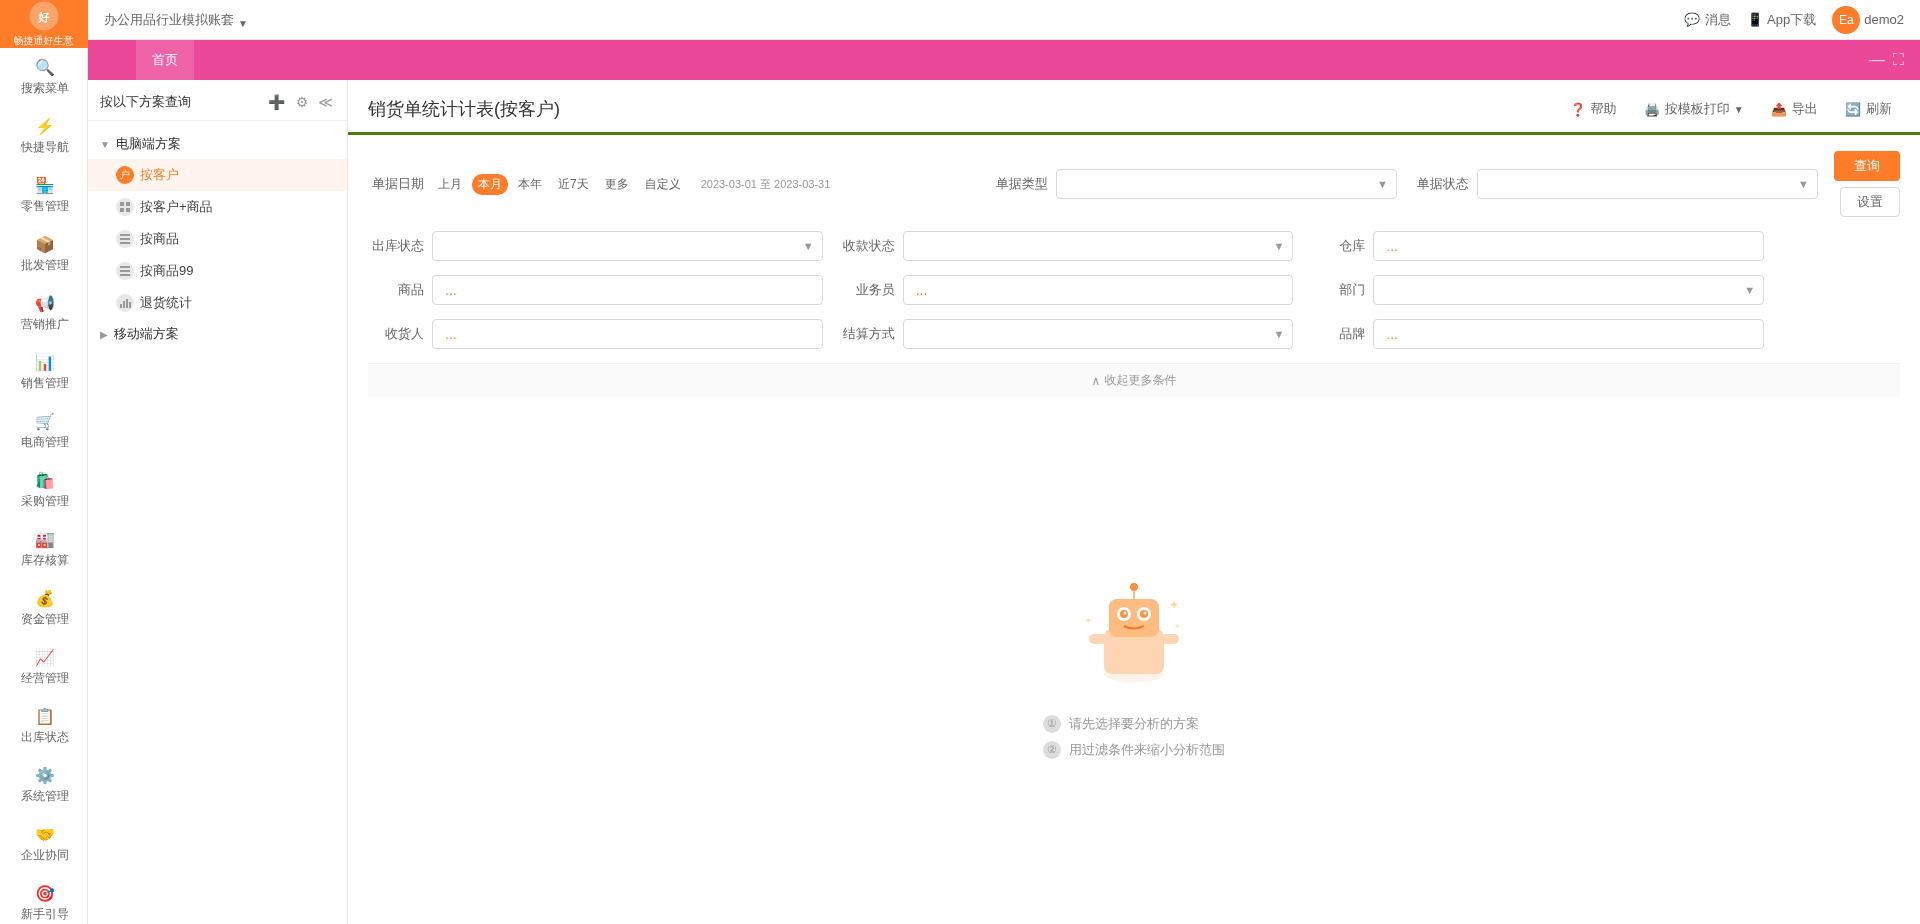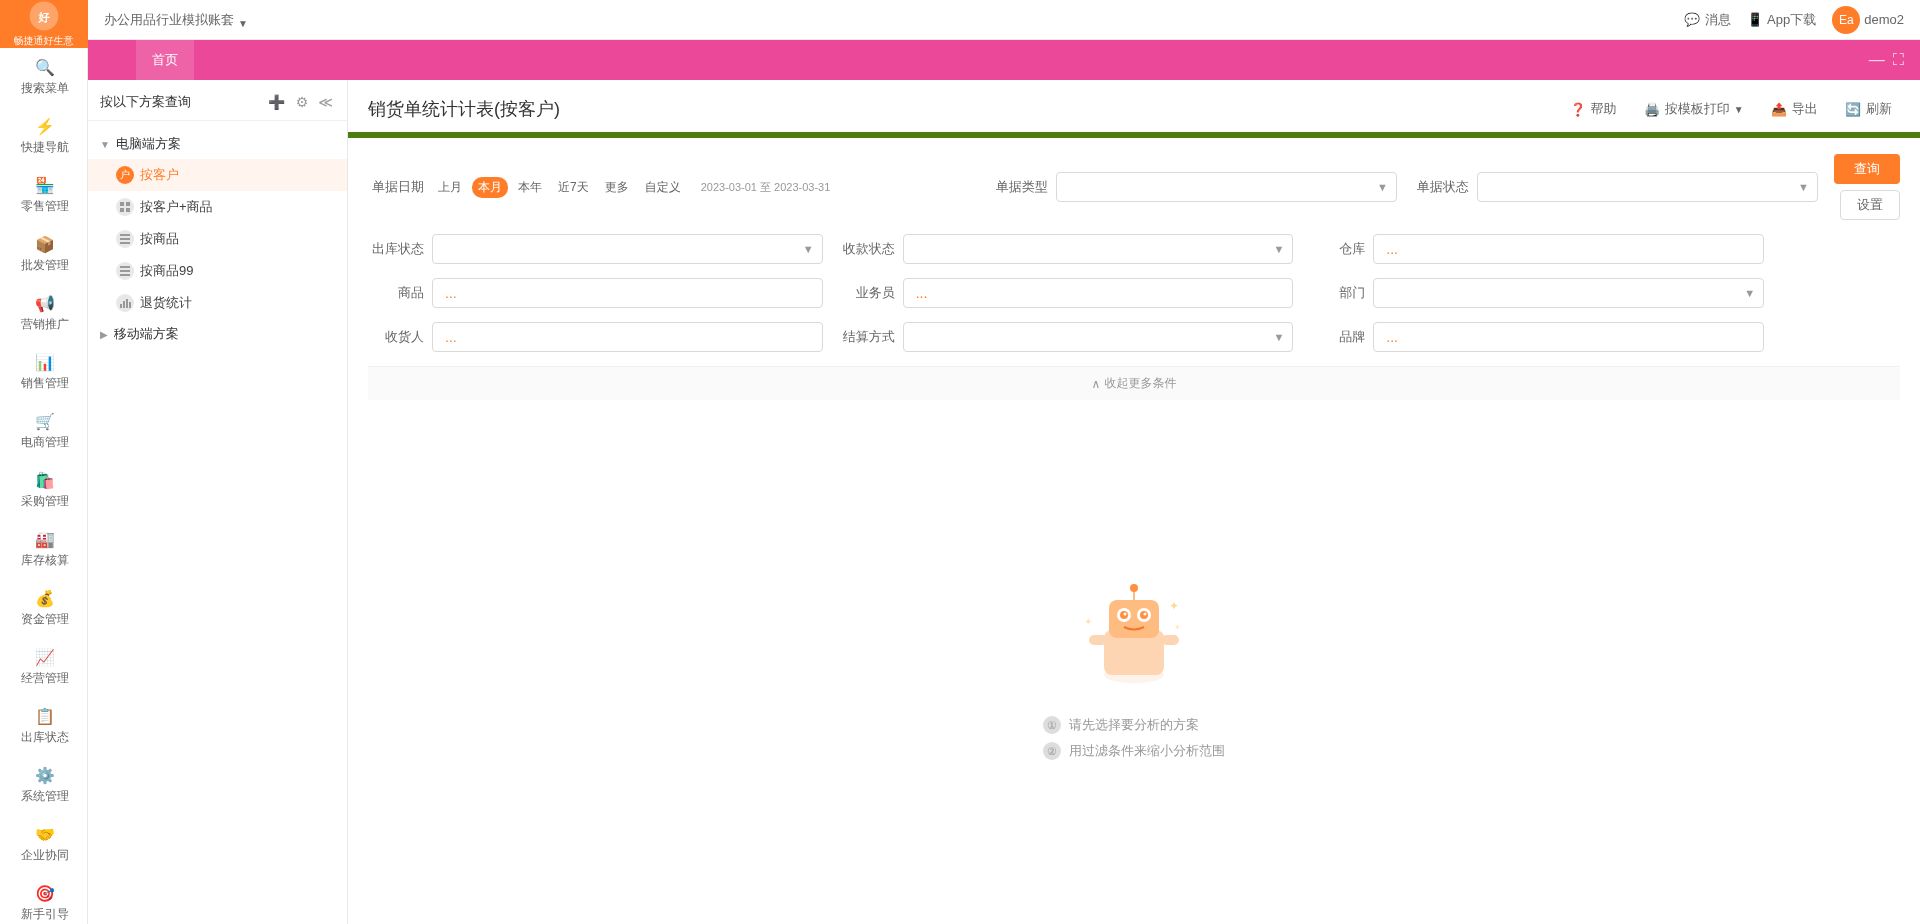--- a/index.html
+++ b/index.html
@@ -244,21 +244,21 @@
       display: flex;
       flex-direction: column;
       overflow: hidden;
       background: #fff;
     }
     .page-header {
       padding: 16px 20px 10px;
       display: flex;
       align-items: center;
       justify-content: space-between;
-      border-bottom: 6px solid #4d7c0f;
+      border-bottom: 3px solid #4d7c0f;
     }
     .page-title {
       font-size: 18px;
       font-weight: 500;
       color: #333;
     }
     .page-actions {
       display: flex;
       align-items: center;
       gap: 12px;

